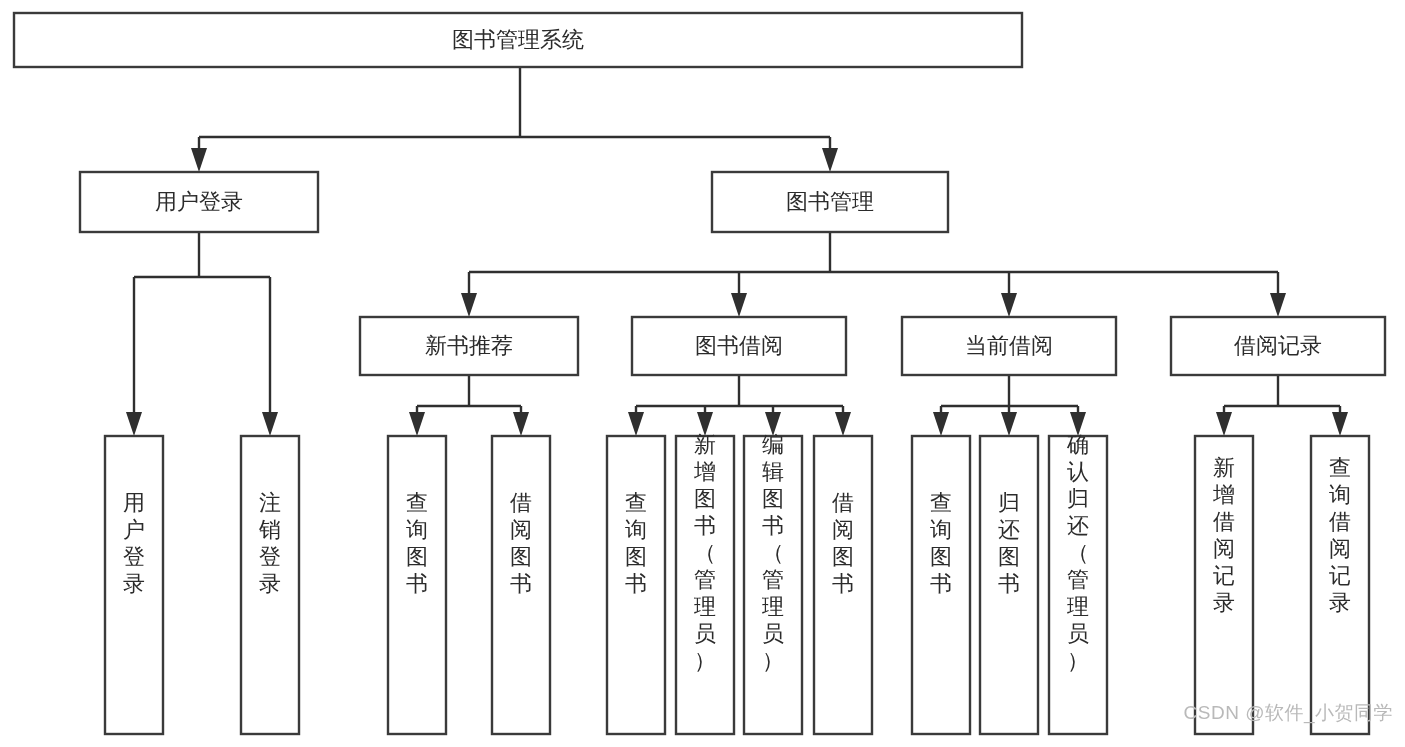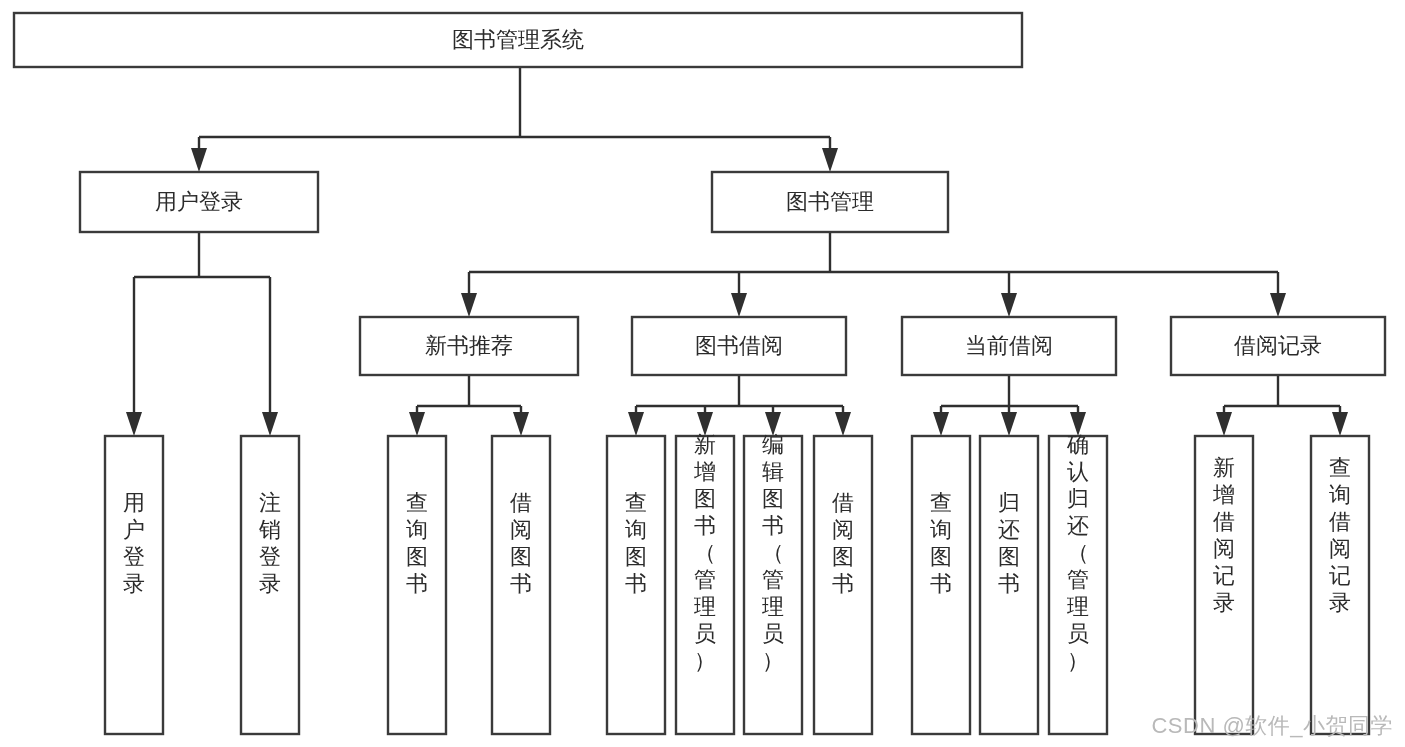--- a/index.html
+++ b/index.html
@@ -50,23 +50,23 @@
   }
   .node-label-vertical {
     fill: #2b2b2b;
     font-family: "Liberation Sans", "DejaVu Sans", sans-serif;
     font-size: 22px;
     text-anchor: middle;
   }
   .watermark {
     position: absolute;
     right: 12px;
-    bottom: 6px;
-    font-family: "Liberation Sans", "DejaVu Sans", sans-serif;
-    font-size: 22px;
+    bottom: 21px;
+    font-family: "Liberation Sans", "DejaVu Sans", sans-serif;
+    font-size: 19px;
     color: #b9b9b9;
     letter-spacing: 0.5px;
     white-space: nowrap;
     pointer-events: none;
   }
 </style>
 </head>
 <body>
 
 <div id="diagram-root">

